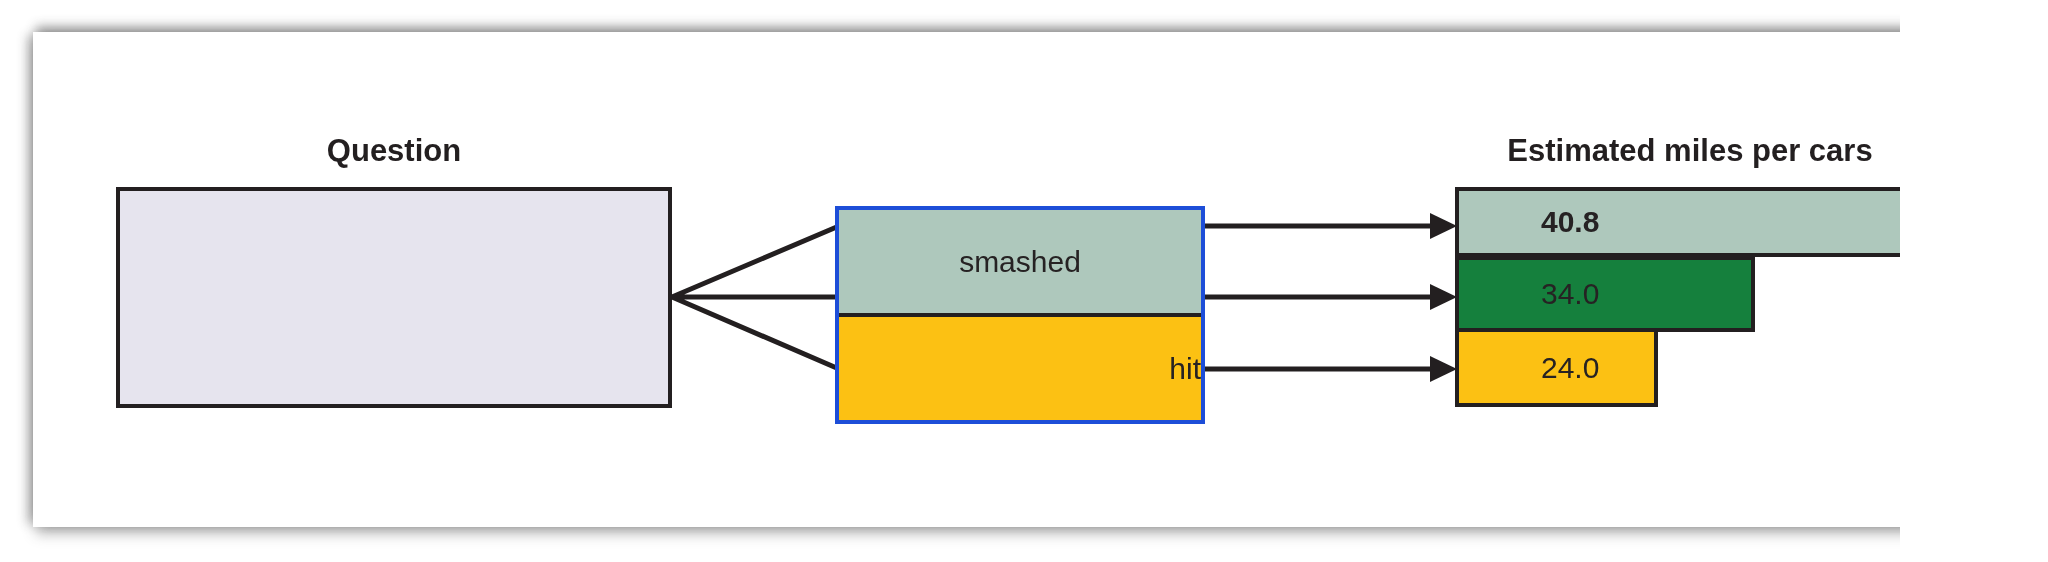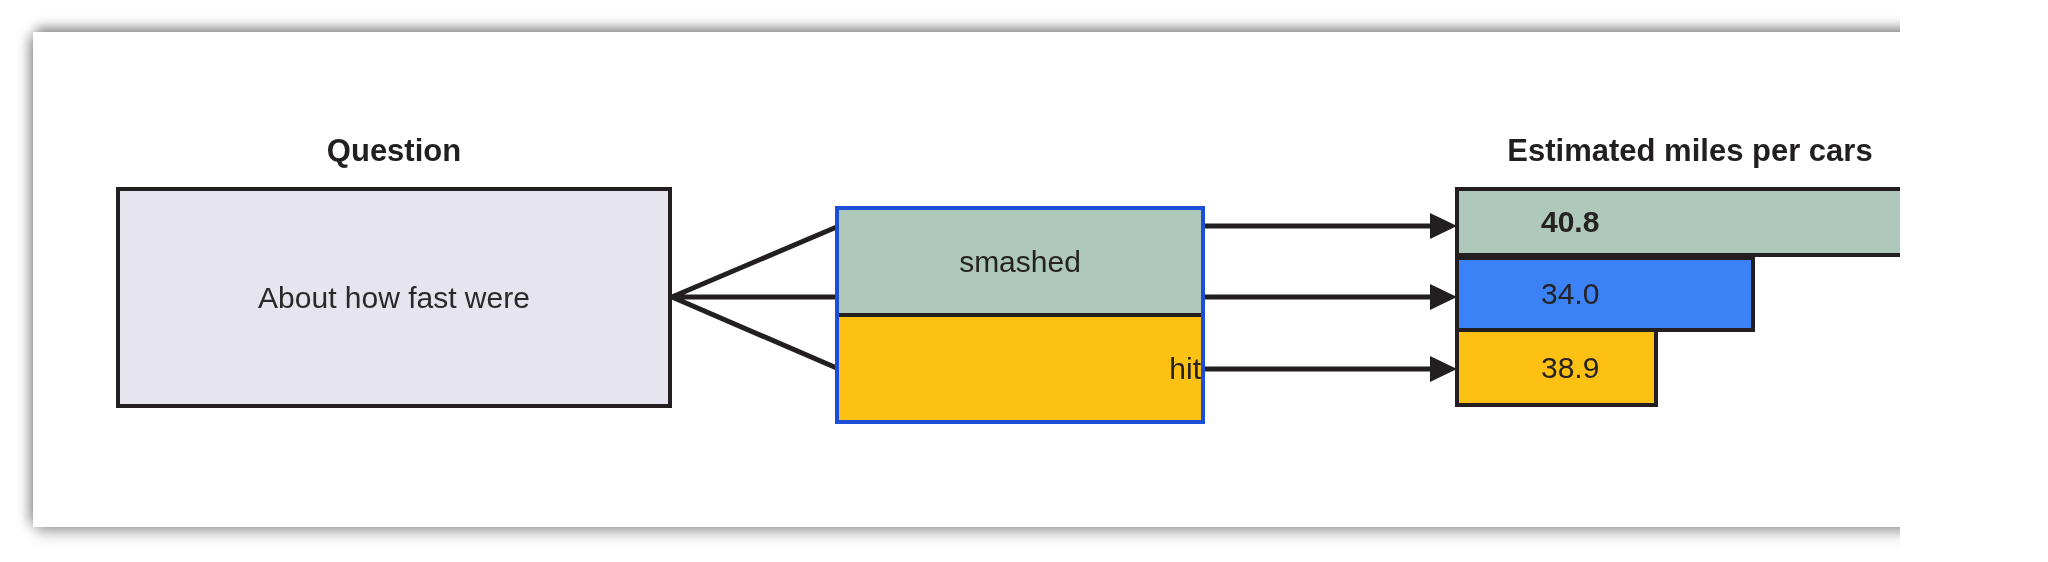--- a/index.html
+++ b/index.html
@@ -88,34 +88,33 @@
 
   .bar {
     position:absolute;
     left:1422px;
     border:4px solid #231f20;
     display:flex; align-items:center;
     font-size:30px; color:#262223;
   }
   .bar-label { margin-left:82px; }
   .bar1 { top:155px; width:470px; height:70px; background:#aec8bc;font-weight:bold; }
-  .bar2 { top:224px; width:300px; height:76px; background:#3b82f6; }
+  .bar2 { top:224px; width:300px; height:76px; background:#15803d; }
   .bar3 { top:296px; width:203px; height:79px; background:#fcc113; }
 </style>
 </head>
 <body>
 
 <div class="canvas">
   <div class="card">
 
     <div class="heading q-heading">Question</div>
     <div class="heading r-heading">Estimated miles per cars</div>
 
     <div class="q-box">
-      <div class="q-line">About how fast were</div>
     </div>
 
     <svg class="connectors" viewBox="0 0 1978 495">
       <path d="M639 265 L806 194 M639 265 L806 265 M639 265 L806 337"></path>
       <g>
         <line x1="1172" y1="194" x2="1400" y2="194"></line>
         <polygon points="1397,181 1397,207 1424,194"></polygon>
       </g>
       <g>
         <line x1="1172" y1="265" x2="1400" y2="265"></line>
@@ -136,17 +135,17 @@
       </div>
     </div>
 
     <div class="bar bar1">
       <span class="bar-label">40.8</span>
     </div>
     <div class="bar bar2">
       <span class="bar-label">34.0</span>
     </div>
     <div class="bar bar3">
-      <span class="bar-label">38.9</span>
+      <span class="bar-label">24.0</span>
     </div>
 
   </div>
 </div>
 
 </body></html>

